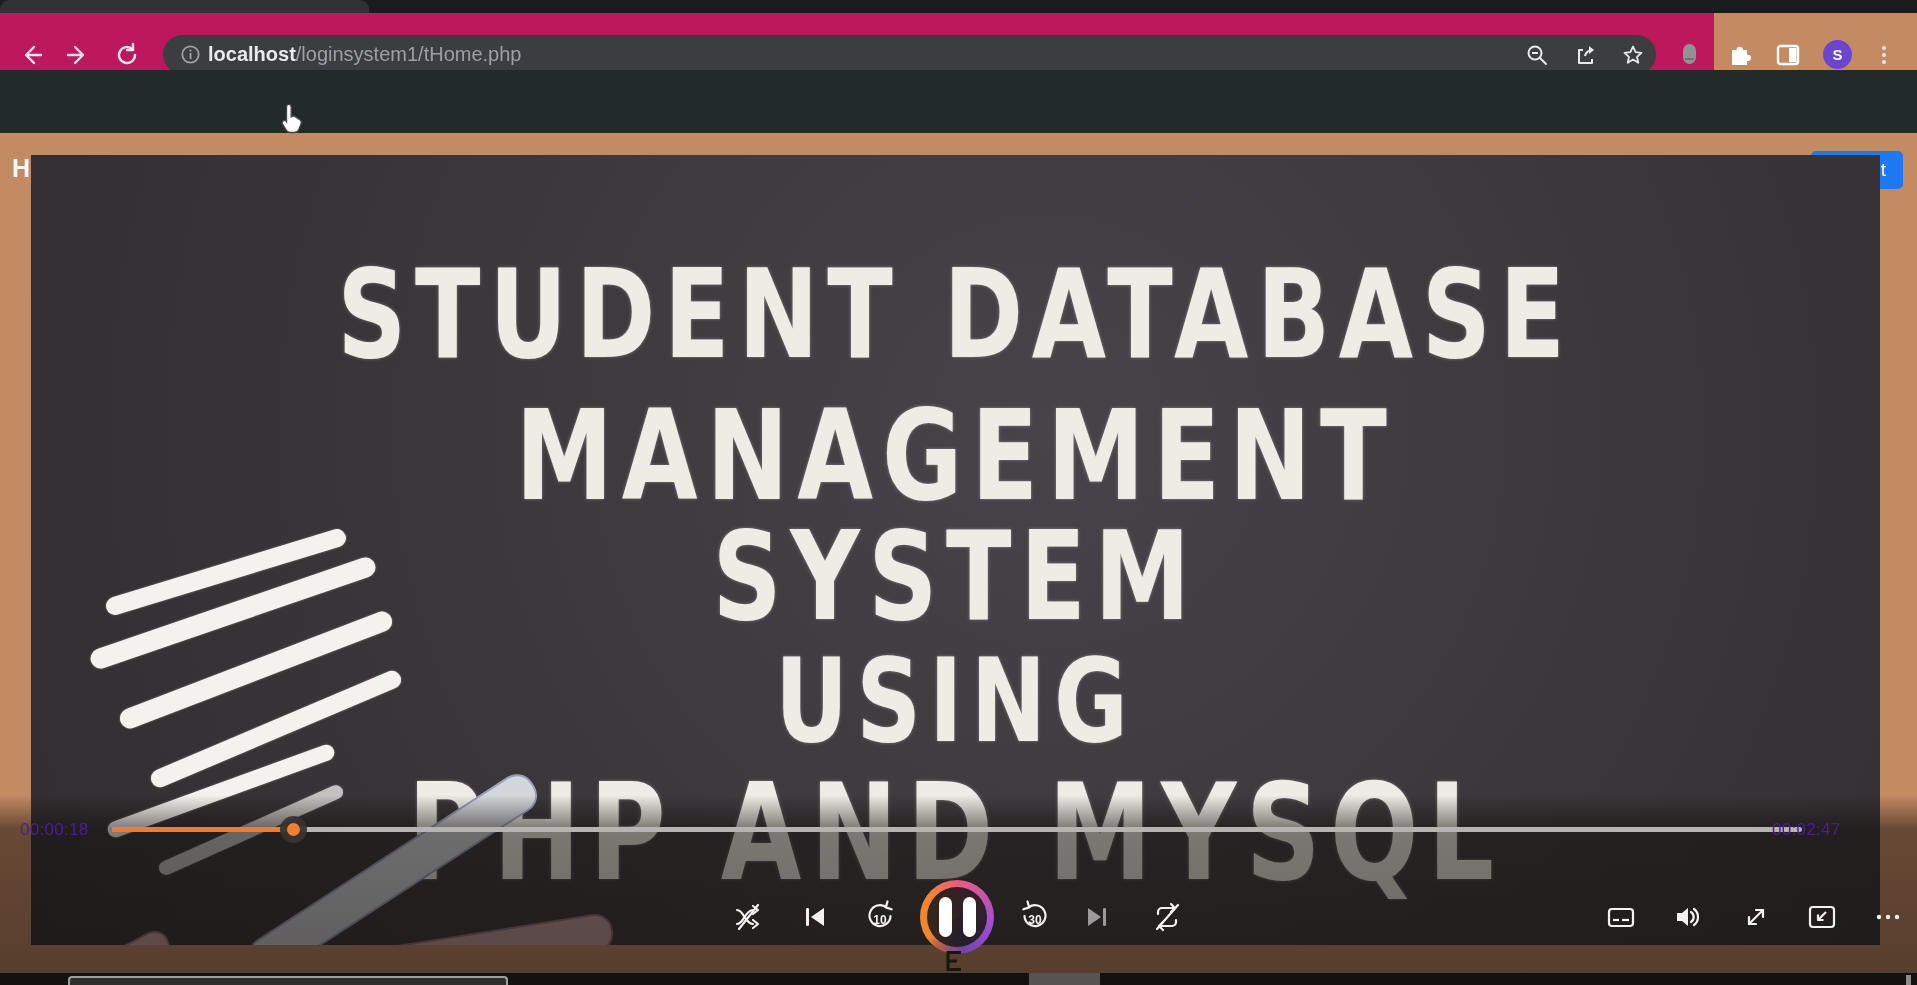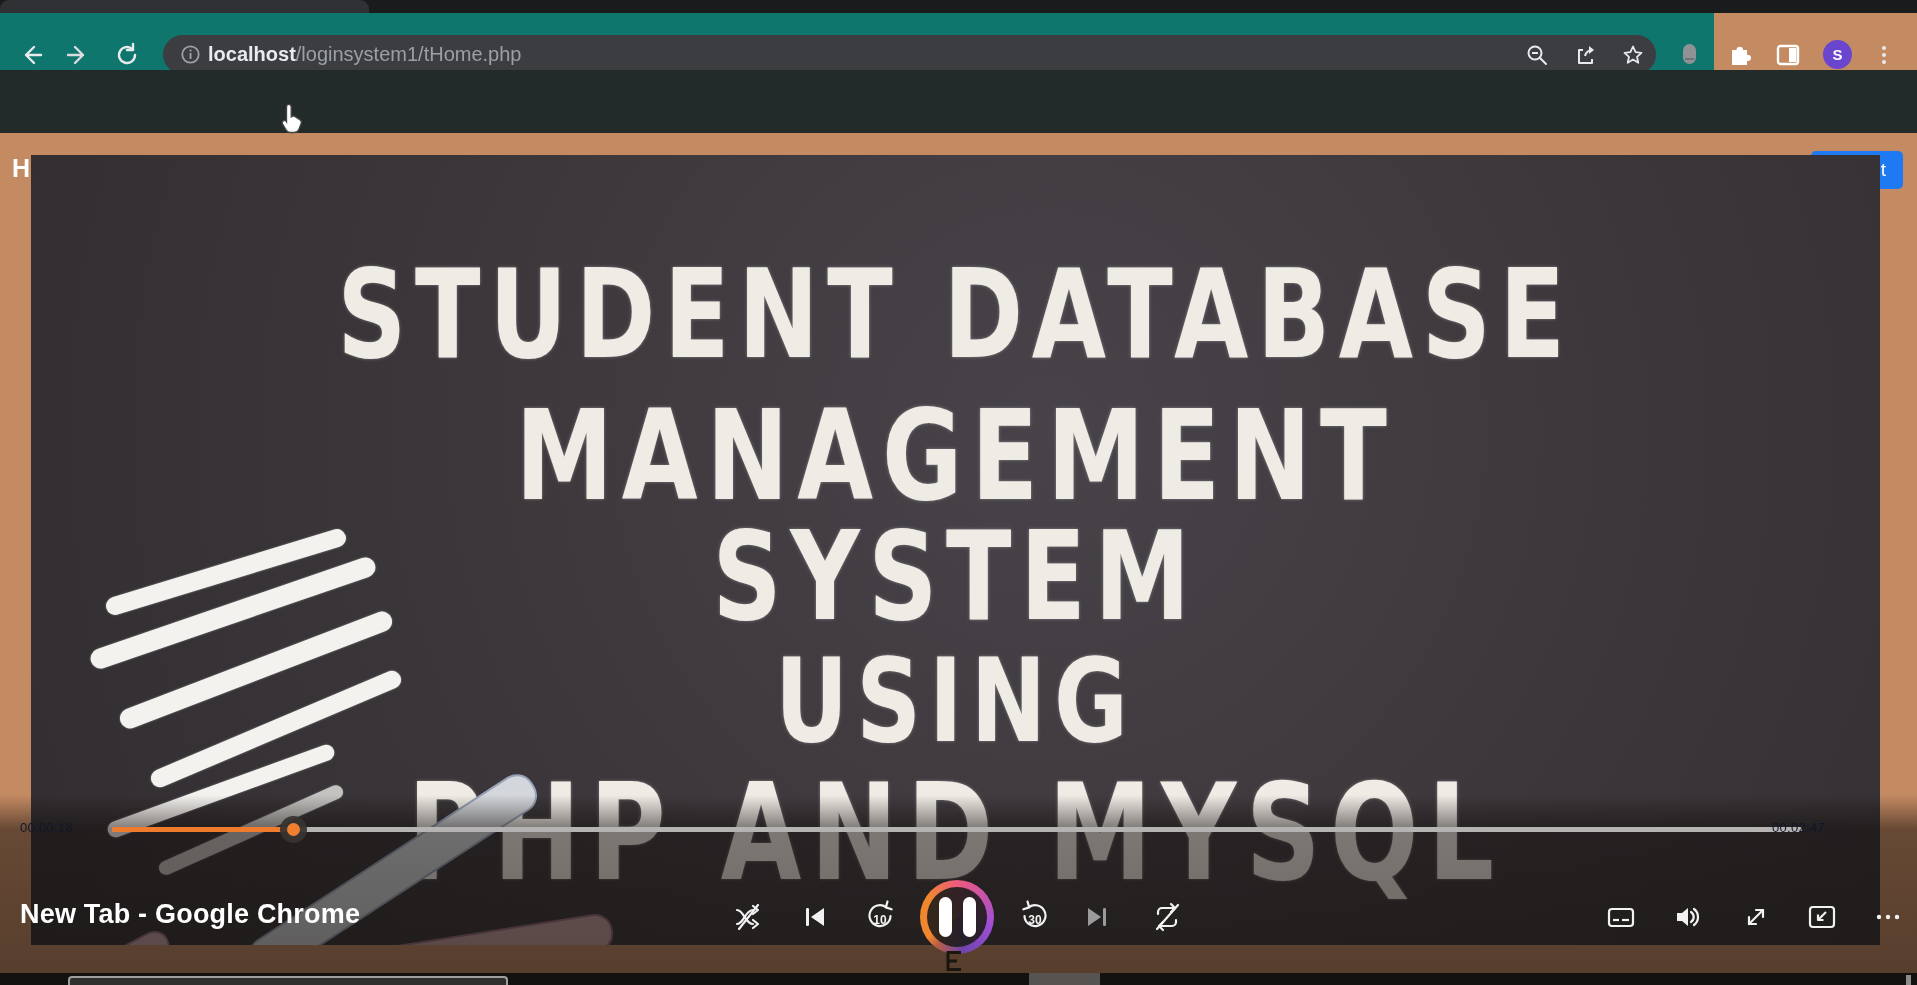--- a/index.html
+++ b/index.html
@@ -3,21 +3,21 @@
 <meta charset="utf-8">
 <style>
   html,body{margin:0;padding:0;background:#000;}
   #stage{position:relative;width:1917px;height:985px;overflow:hidden;
          background:#c48a62;font-family:"Liberation Sans",sans-serif;}
   .abs{position:absolute;}
 
   
   #tabstrip{left:0;top:0;width:1917px;height:13px;background:#1a1b1d;}
   #active-tab{left:0;top:0;width:369px;height:13px;background:#2f3134;border-radius:9px 9px 0 0;}
-  #toolbar{left:0;top:13px;width:1714px;height:57px;background:#0f766e;}
+  #toolbar{left:0;top:13px;width:1714px;height:57px;background:#be185d;}
   .tb-ic{top:28px;width:28px;height:28px;display:flex;align-items:center;justify-content:center;}
   #omnibox{left:163px;top:22px;width:1493px;height:39px;border-radius:20px;background:#3b3d41;
            display:flex;align-items:center;}
   #url-text{position:absolute;left:45px;top:0;height:39px;line-height:39px;font-size:20px;white-space:nowrap;}
   #url-text .host{color:#e9eaee;font-weight:700;}
   #url-text .path{color:#9aa0a6;}
   #avatar{left:1823px;top:27px;width:29px;height:29px;border-radius:50%;background:#6a46cf;color:#fff;
           font-size:15px;font-weight:700;display:flex;align-items:center;justify-content:center;}
   .lamp{left:1683px;top:31px;width:13px;height:20px;border-radius:7px;background:#8f9396;}
   .lamp:before{content:"";position:absolute;left:2px;top:14px;width:9px;height:2px;background:#6f7376;}
@@ -34,21 +34,21 @@
          background:radial-gradient(circle at 55% 35%, #474349 0%, #3a3639 55%, #312d30 100%);}
   .chalk-line{left:0;width:1849px;text-align:center;color:#efece6;font-family:"DejaVu Sans",sans-serif;
               font-weight:700;letter-spacing:.09em;transform:scaleY(1.28);transform-origin:top center;
               text-shadow:0 0 3px rgba(255,255,255,.35);white-space:nowrap;}
   .scribble{background:#f4f2ee;border-radius:20px;box-shadow:0 0 2px rgba(255,255,255,.5);}
   .stick{border-radius:18px;}
 
   
   #scrim{left:0;top:795px;width:1917px;height:180px;
          background:linear-gradient(to bottom, rgba(18,14,12,0) 0px, rgba(18,14,12,.52) 34px, rgba(20,15,12,.62) 100%);}
-  .time{top:820px;font-size:13px;color:#0f172a;letter-spacing:.3px;}
+  .time{top:820px;font-size:17px;color:#4c1d95;letter-spacing:.3px;}
   #track{left:112px;top:827px;width:1690px;height:5px;border-radius:3px;background:#b6b4b2;cursor:pointer;}
   #played{left:0;top:0;height:5px;border-radius:3px;background:#ef7c2c;}
   #thumb{left:266px;top:-11px;width:27px;height:27px;border-radius:50%;background:rgba(56,52,49,.95);
          display:flex;align-items:center;justify-content:center;}
   #thumb i{width:13px;height:13px;border-radius:50%;background:#f08030;}
   #player-title{left:20px;top:899px;font-size:27px;font-weight:700;color:#fff;letter-spacing:.2px;}
   .pbtn{width:34px;height:34px;top:900px;cursor:pointer;}
   #pause-btn{left:920px;top:880px;width:74px;height:74px;border-radius:50%;cursor:pointer;
      background:conic-gradient(from 0deg,#ee5b7e 0deg,#c653ab 55deg,#a24fd8 100deg,#6f44ad 170deg,#b95f45 215deg,#f0872e 235deg,#f0872e 305deg,#ee5b7e 360deg);
      display:flex;align-items:center;justify-content:center;}
@@ -184,21 +184,20 @@
 
   <div class="abs time" style="left:20px">00:00:18</div>
   <div class="abs" id="track">
     <div class="abs" id="played" style="width: 10.7%;"></div>
     <div class="abs" id="thumb" style="left: calc(10.7% - 13px);">
         <i></i>
       </div>
   </div>
   <div class="abs time" style="left:1772px">00:02:47</div>
 
-  <div class="abs" id="player-title">New Tab - Google Chrome</div>
 
   <div class="abs pbtn" style="left:731px">
     <svg width="34" height="34" viewBox="0 0 34 34" stroke="#f2f2f2" stroke-width="2.2" fill="none" stroke-linecap="round" stroke-linejoin="round">
         <path d="M6 24 C13 24 14 10 22 10"></path>
         <path d="M6 10 C13 10 14 24 22 24"></path>
         <path d="M22 6 L27 10 L22 14"></path>
         <path d="M22 20 L27 24 L22 28"></path>
         <path d="M8 29 L27 5"></path>
       </svg>
   </div>

